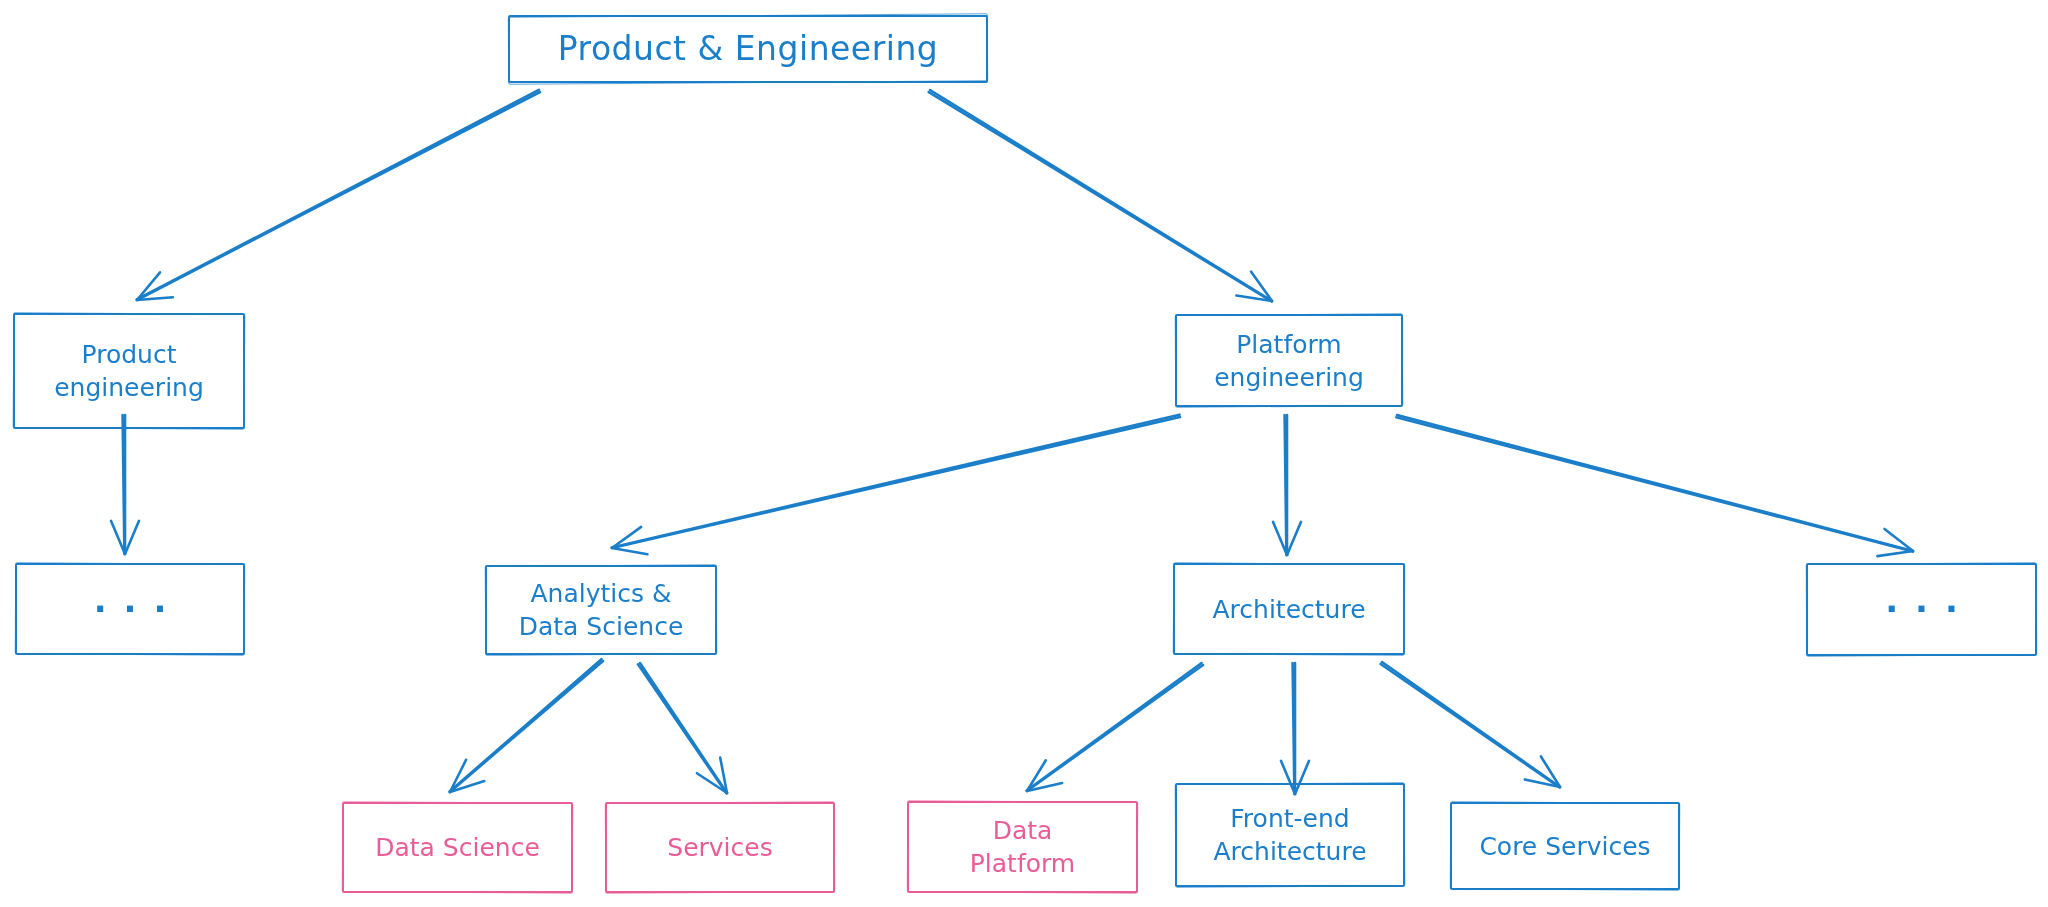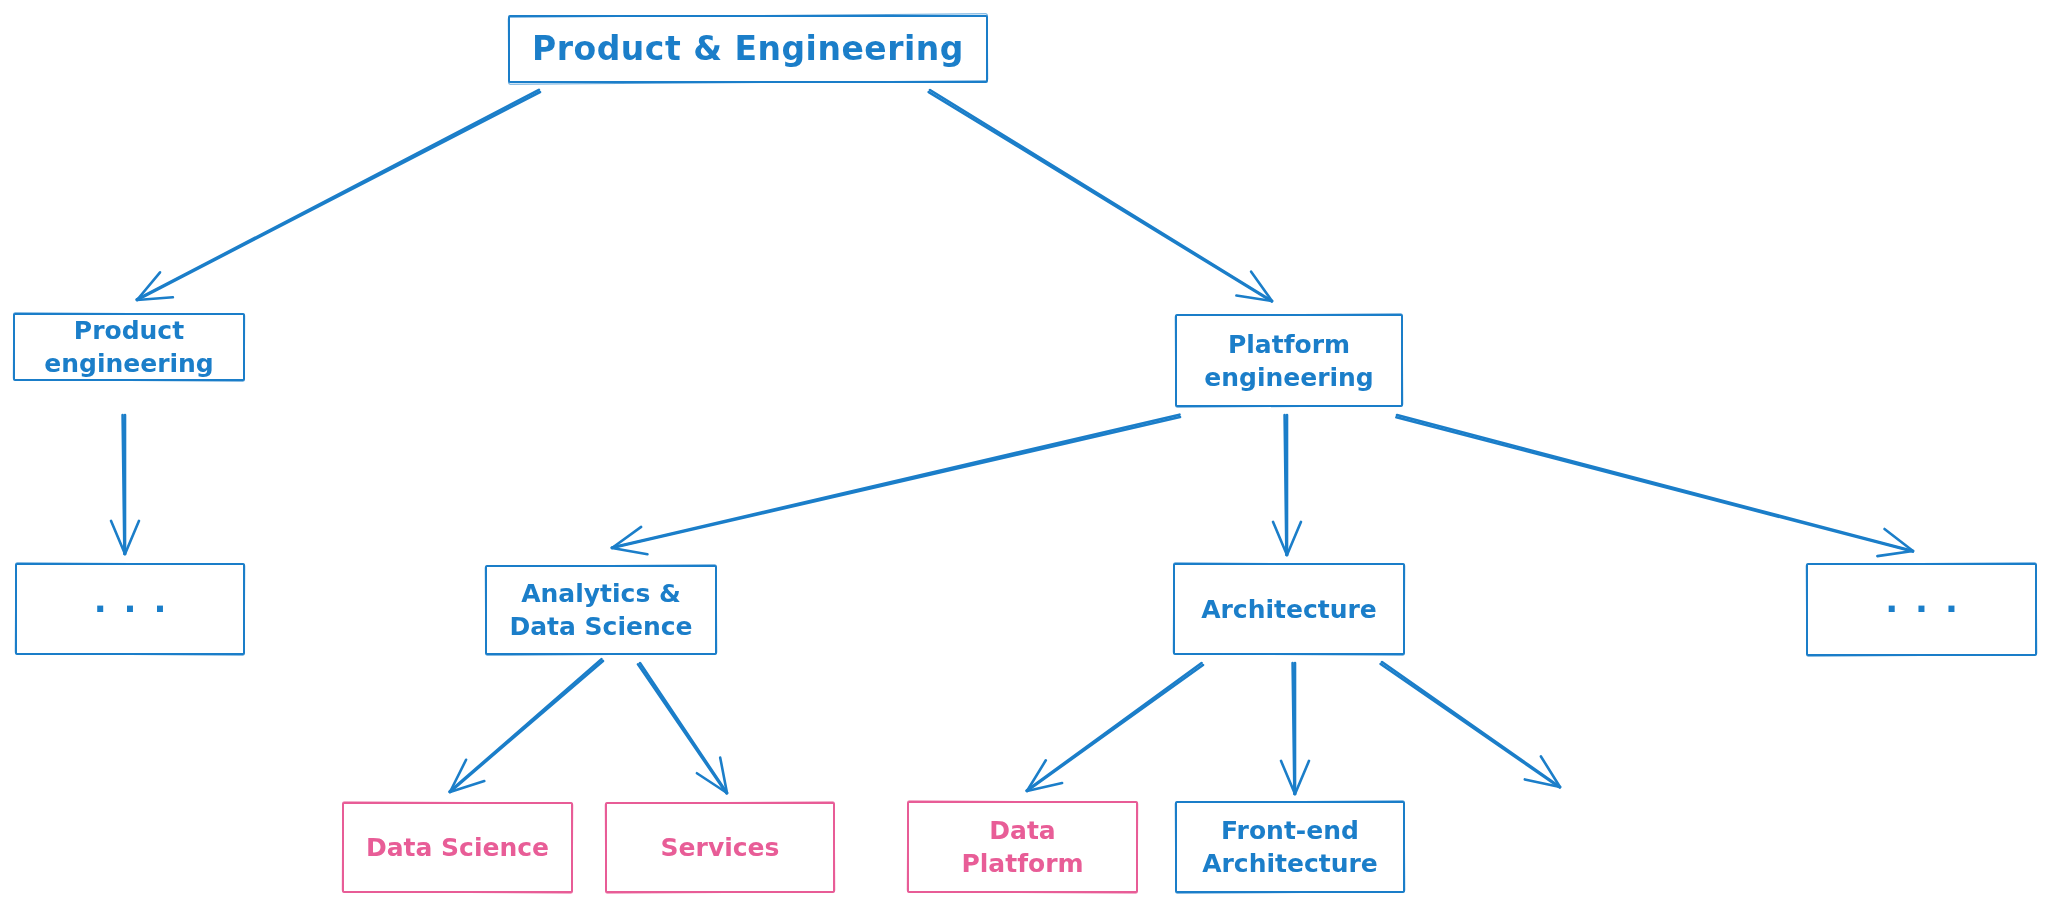--- a/index.html
+++ b/index.html
@@ -27,21 +27,21 @@
     fill:none;
   }
   .box{
     position:absolute;
     display:flex;
     align-items:center;
     justify-content:center;
     text-align:center;
     border:2.6px solid var(--blue);
     color:var(--blue);
-    font-weight:bold;
+    font-weight:normal;
     font-size:25px;
     line-height:1.32;
     white-space:pre-line;
     background:transparent;
     border-radius:2px;
   }
   
   .box::before{
     content:"";
     position:absolute;
@@ -115,21 +115,21 @@
       <line x1="1292.6" y1="663" x2="1294.4" y2="794" stroke-width="1.1"></line>
       <line x1="1295" y1="794" x2="1280.9809396768885" y2="760.8418042158961" stroke-width="2.4"></line>
       <line x1="1295" y1="794" x2="1309.0190603231115" y2="760.8418042158961" stroke-width="2.4"></line>
       <line x1="1380.6207297443582" y1="663.964080844034" x2="1559.6551824360895" y2="787.4910202110085" stroke-width="1.1"></line>
       <line x1="1560" y1="787" x2="1524.807729134164" y2="779.4168561067568" stroke-width="2.4"></line>
       <line x1="1560" y1="787" x2="1540.921123230595" y2="756.4713829134391" stroke-width="2.4"></line>
     </svg>
 
   <div class="box root" style="left:508px;top:15px;width:480px;height:68px">Product &amp; Engineering</div>
 
-  <div class="box" style="left:13px;top:313px;width:232px;height:68px">Product
+  <div class="box" style="left:13px;top:313px;width:232px;height:116px">Product
 engineering</div>
 
   <div class="box" style="left:1175px;top:314px;width:228px;height:93px">Platform
 engineering</div>
 
   <div class="box dots" style="left:15px;top:563px;width:230px;height:92px">···</div>
 
   <div class="box" style="left:485px;top:565px;width:232px;height:90px">Analytics &amp;
 Data Science</div>
 
@@ -137,17 +137,18 @@
 
   <div class="box dots" style="left:1806px;top:563px;width:231px;height:93px">···</div>
 
   <div class="box pink" style="left:342px;top:802px;width:231px;height:91px">Data Science</div>
 
   <div class="box pink" style="left:605px;top:802px;width:230px;height:91px">Services</div>
 
   <div class="box pink" style="left:907px;top:801px;width:231px;height:92px">Data
 Platform</div>
 
-  <div class="box" style="left:1175px;top:801px;width:230px;height:92px">Front-end
+  <div class="box" style="left:1175px;top:783px;width:230px;height:104px">Front-end
 Architecture</div>
 
+  <div class="box" style="left:1450px;top:802px;width:230px;height:88px">Core Services</div>
 
 </div>
 
 </body></html>

